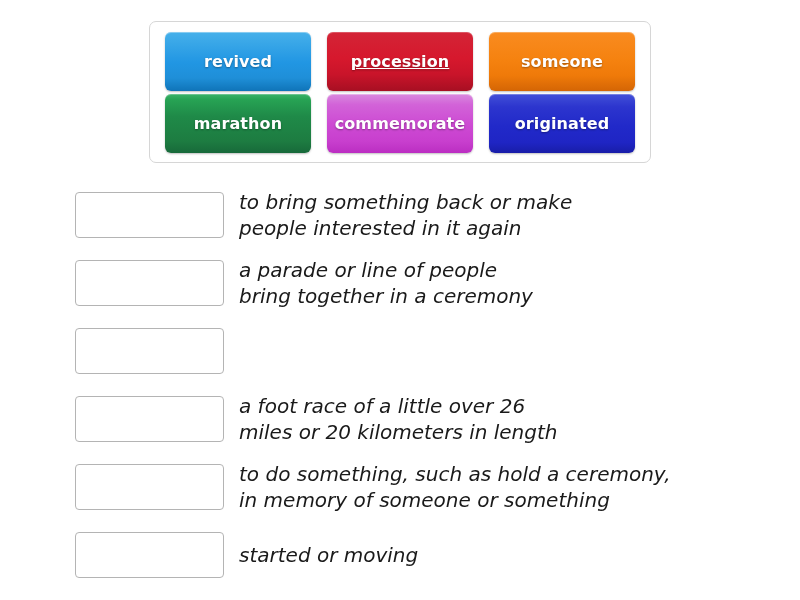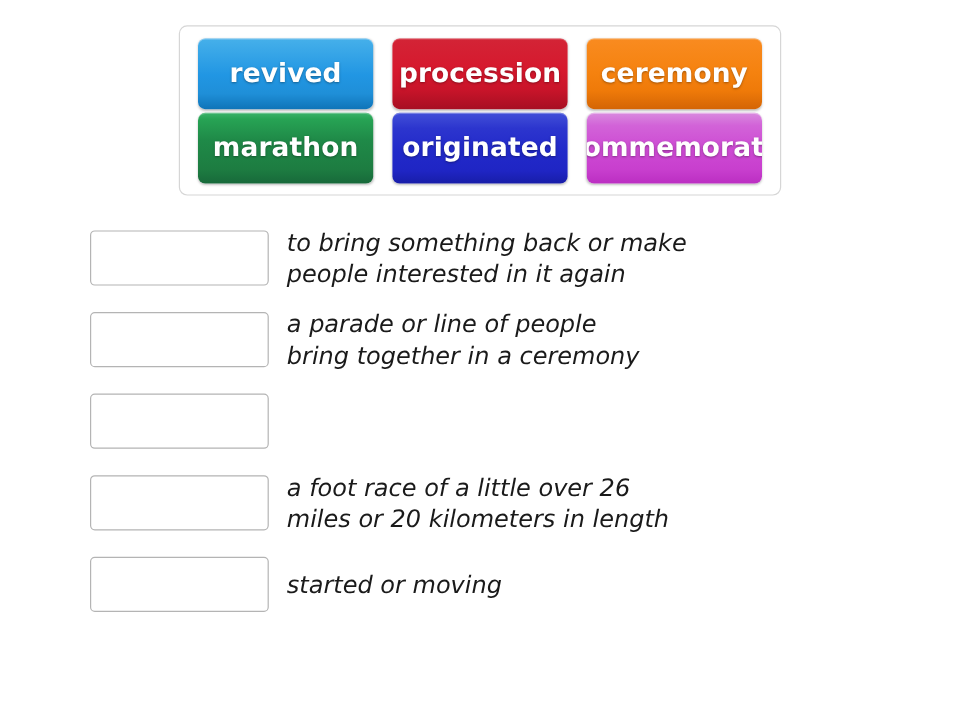--- a/index.html
+++ b/index.html
@@ -41,37 +41,38 @@
   .word-tile {
     width: 160px;
     height: 59px;
     margin: 0 8px;
     border-radius: 6px;
     box-sizing: border-box;
     display: flex;
     align-items: center;
     justify-content: center;
     color: #ffffff;
-    font-size: 22px;
+    font-size: 16px;
     font-weight: bold;
     letter-spacing: 0.1px;
     text-shadow: 0 1px 2px rgba(0,0,0,0.35);
     user-select: none;
     cursor: move;
     overflow: hidden;
     white-space: nowrap;
   }
 
   .tile-blue {
     background: linear-gradient(180deg, #46b0ea 0%, #2196e3 52%, #1f8fd8 78%, #0f74b8 100%);
     box-shadow: inset 0 1px 0 rgba(255,255,255,0.35), 0 1px 2px rgba(0,0,0,0.25);
   }
   .tile-red {
     background: linear-gradient(180deg, #d32436 0%, #d6182d 45%, #c9142a 72%, #a70f22 100%);
     box-shadow: inset 0 1px 0 rgba(255,255,255,0.22), 0 1px 2px rgba(0,0,0,0.25);
+    text-decoration: underline;
   }
   .tile-orange {
     background: linear-gradient(180deg, #f98b20 0%, #f5820f 48%, #ef7a09 74%, #d46505 100%);
     box-shadow: inset 0 1px 0 rgba(255,255,255,0.28), 0 1px 2px rgba(0,0,0,0.25);
   }
   .tile-green {
     background: linear-gradient(180deg, #3bb36a 0%, #27a354 9%, #1f8a48 38%, #1d7c41 80%, #17693a 100%);
     box-shadow: inset 0 1px 0 rgba(255,255,255,0.25), 0 1px 2px rgba(0,0,0,0.25);
   }
   .tile-magenta {
@@ -117,26 +118,26 @@
     font-family: "DejaVu Sans", sans-serif;
   }
 </style>
 </head>
 <body>
 
 <div id="word-bank">
   <div class="tile-row">
     <div class="word-tile tile-blue">revived</div>
     <div class="word-tile tile-red">procession</div>
-    <div class="word-tile tile-orange">ceremony</div>
+    <div class="word-tile tile-orange">someone</div>
   </div>
   <div class="tile-row">
     <div class="word-tile tile-green">marathon</div>
+    <div class="word-tile tile-magenta">commemorate</div>
     <div class="word-tile tile-indigo">originated</div>
-    <div class="word-tile tile-magenta">commemorate</div>
   </div>
 </div>
 
 <div id="definition-list">
 
   <div class="definition-row">
     <div class="drop-box"></div>
     <div class="definition-text">to bring something back or make
 people interested in it again</div>
   </div>
@@ -150,19 +151,24 @@
   <div class="definition-row">
     <div class="drop-box"></div>
   </div>
 
   <div class="definition-row">
     <div class="drop-box"></div>
     <div class="definition-text">a foot race of a little over 26
 miles or 20 kilometers in length</div>
   </div>
 
+  <div class="definition-row">
+    <div class="drop-box"></div>
+    <div class="definition-text">to do something, such as hold a ceremony,
+in memory of someone or something</div>
+  </div>
 
   <div class="definition-row">
     <div class="drop-box"></div>
     <div class="definition-text">started or moving</div>
   </div>
 
 </div>
 
 </body></html>

